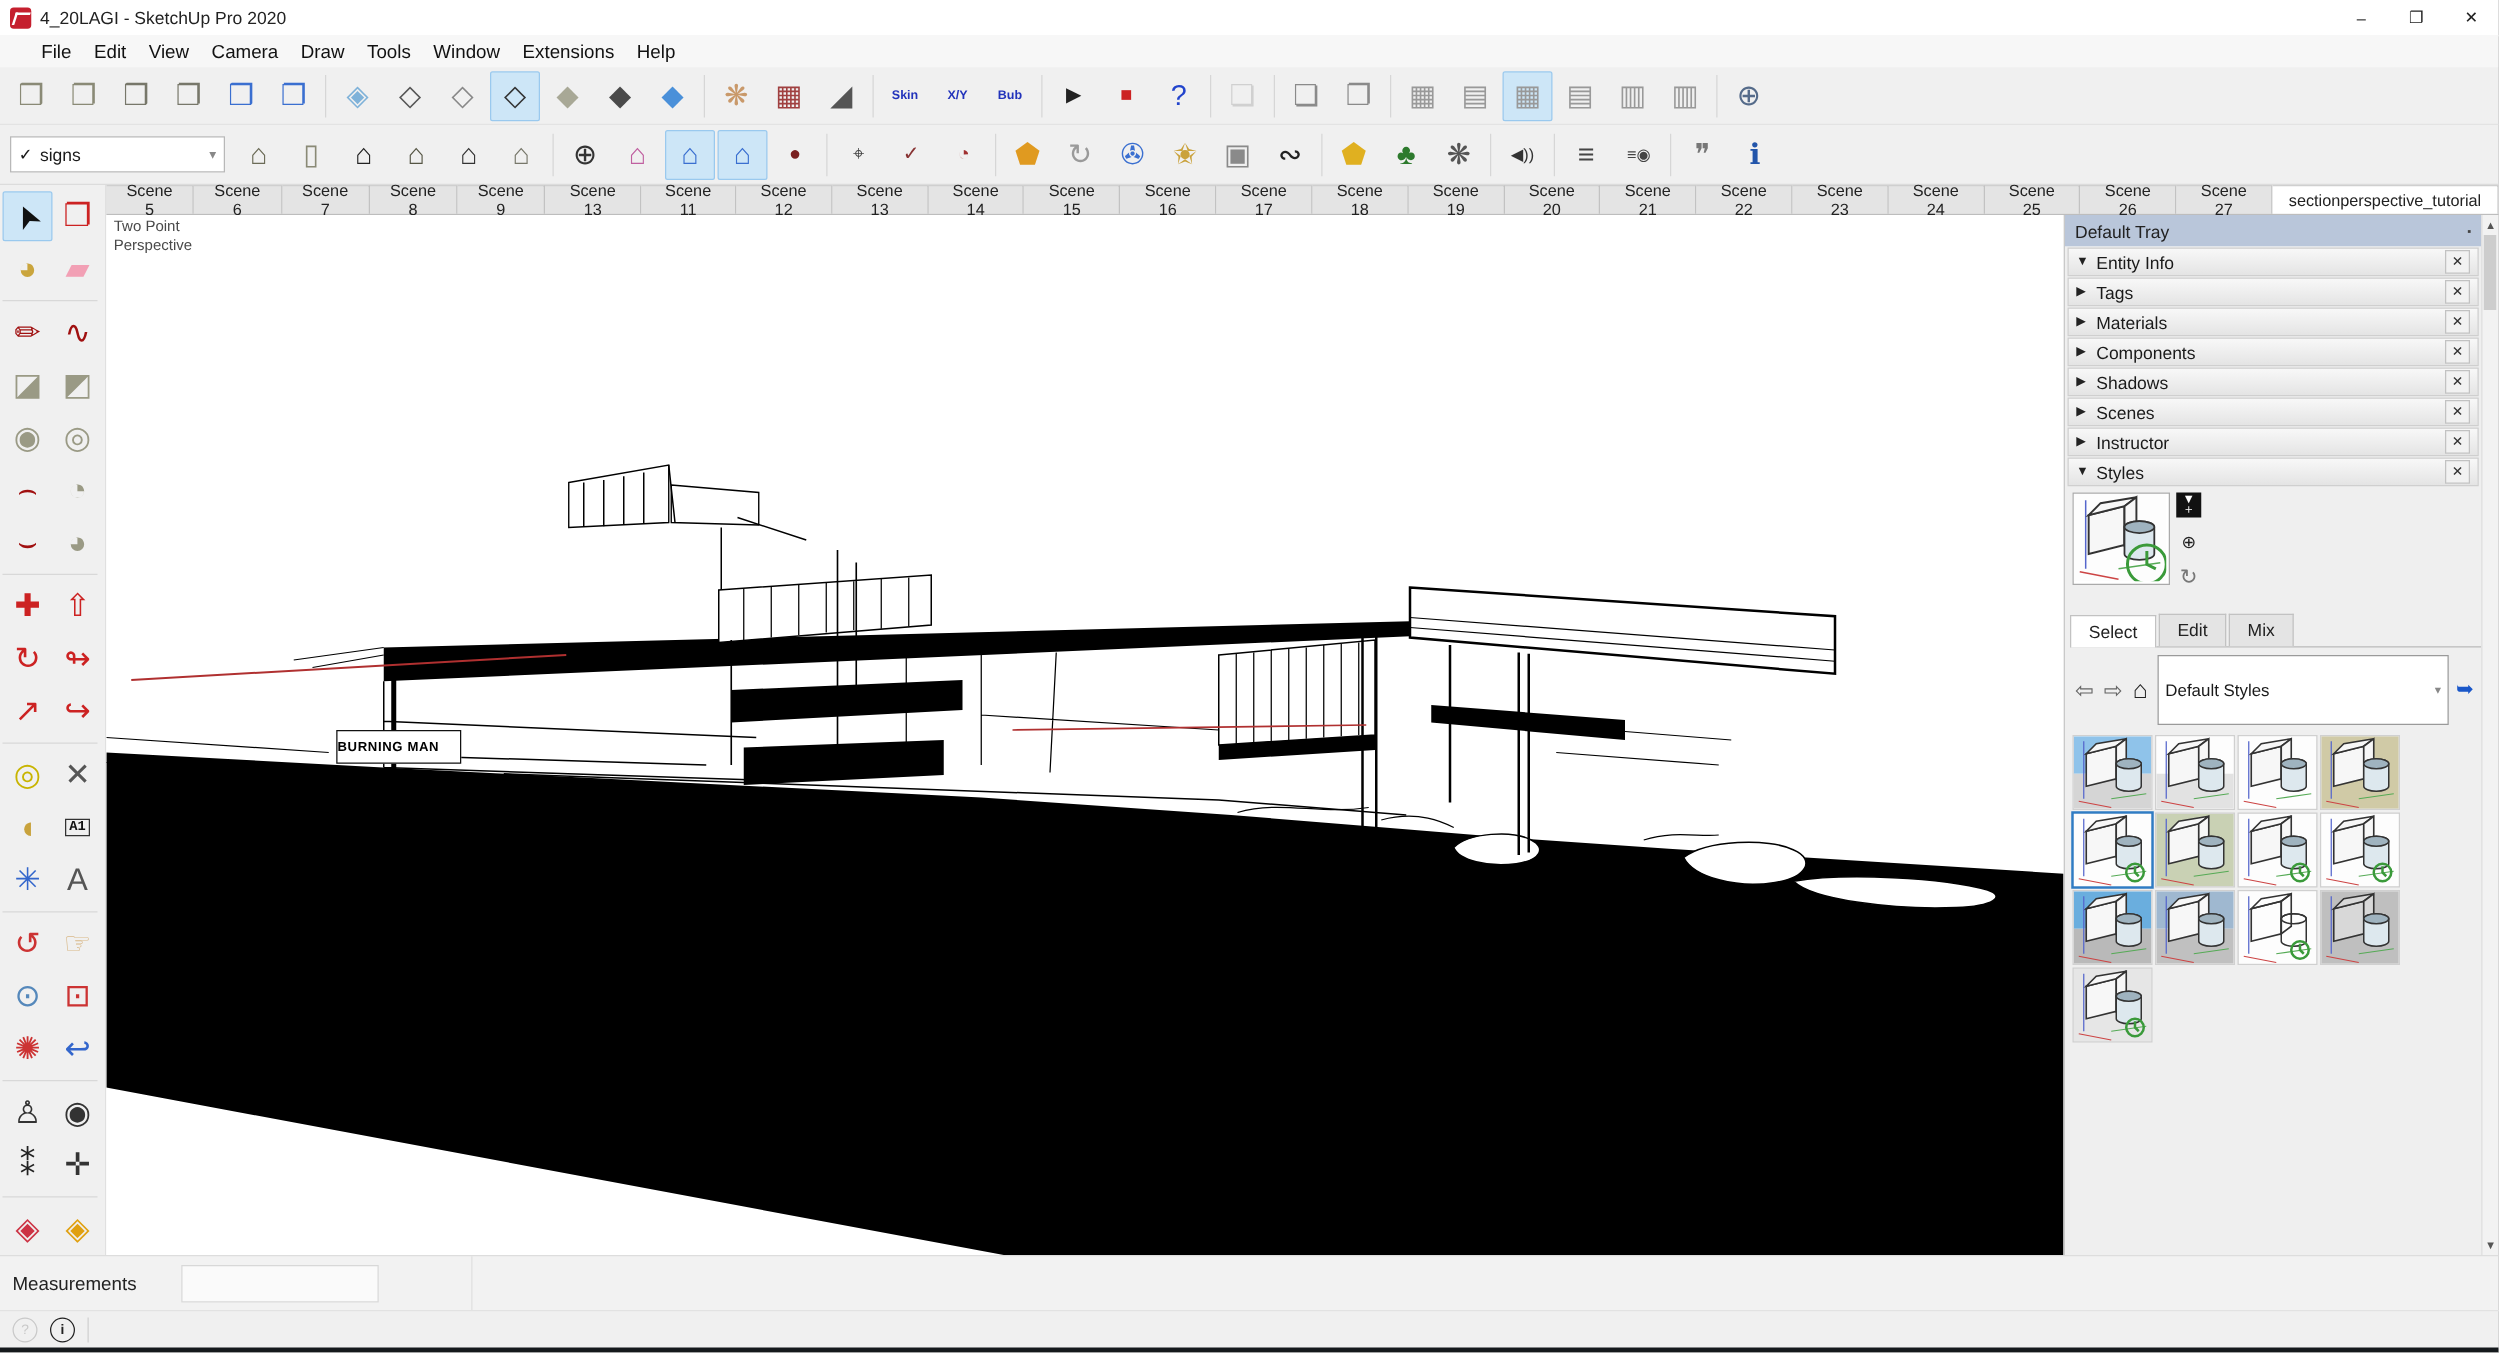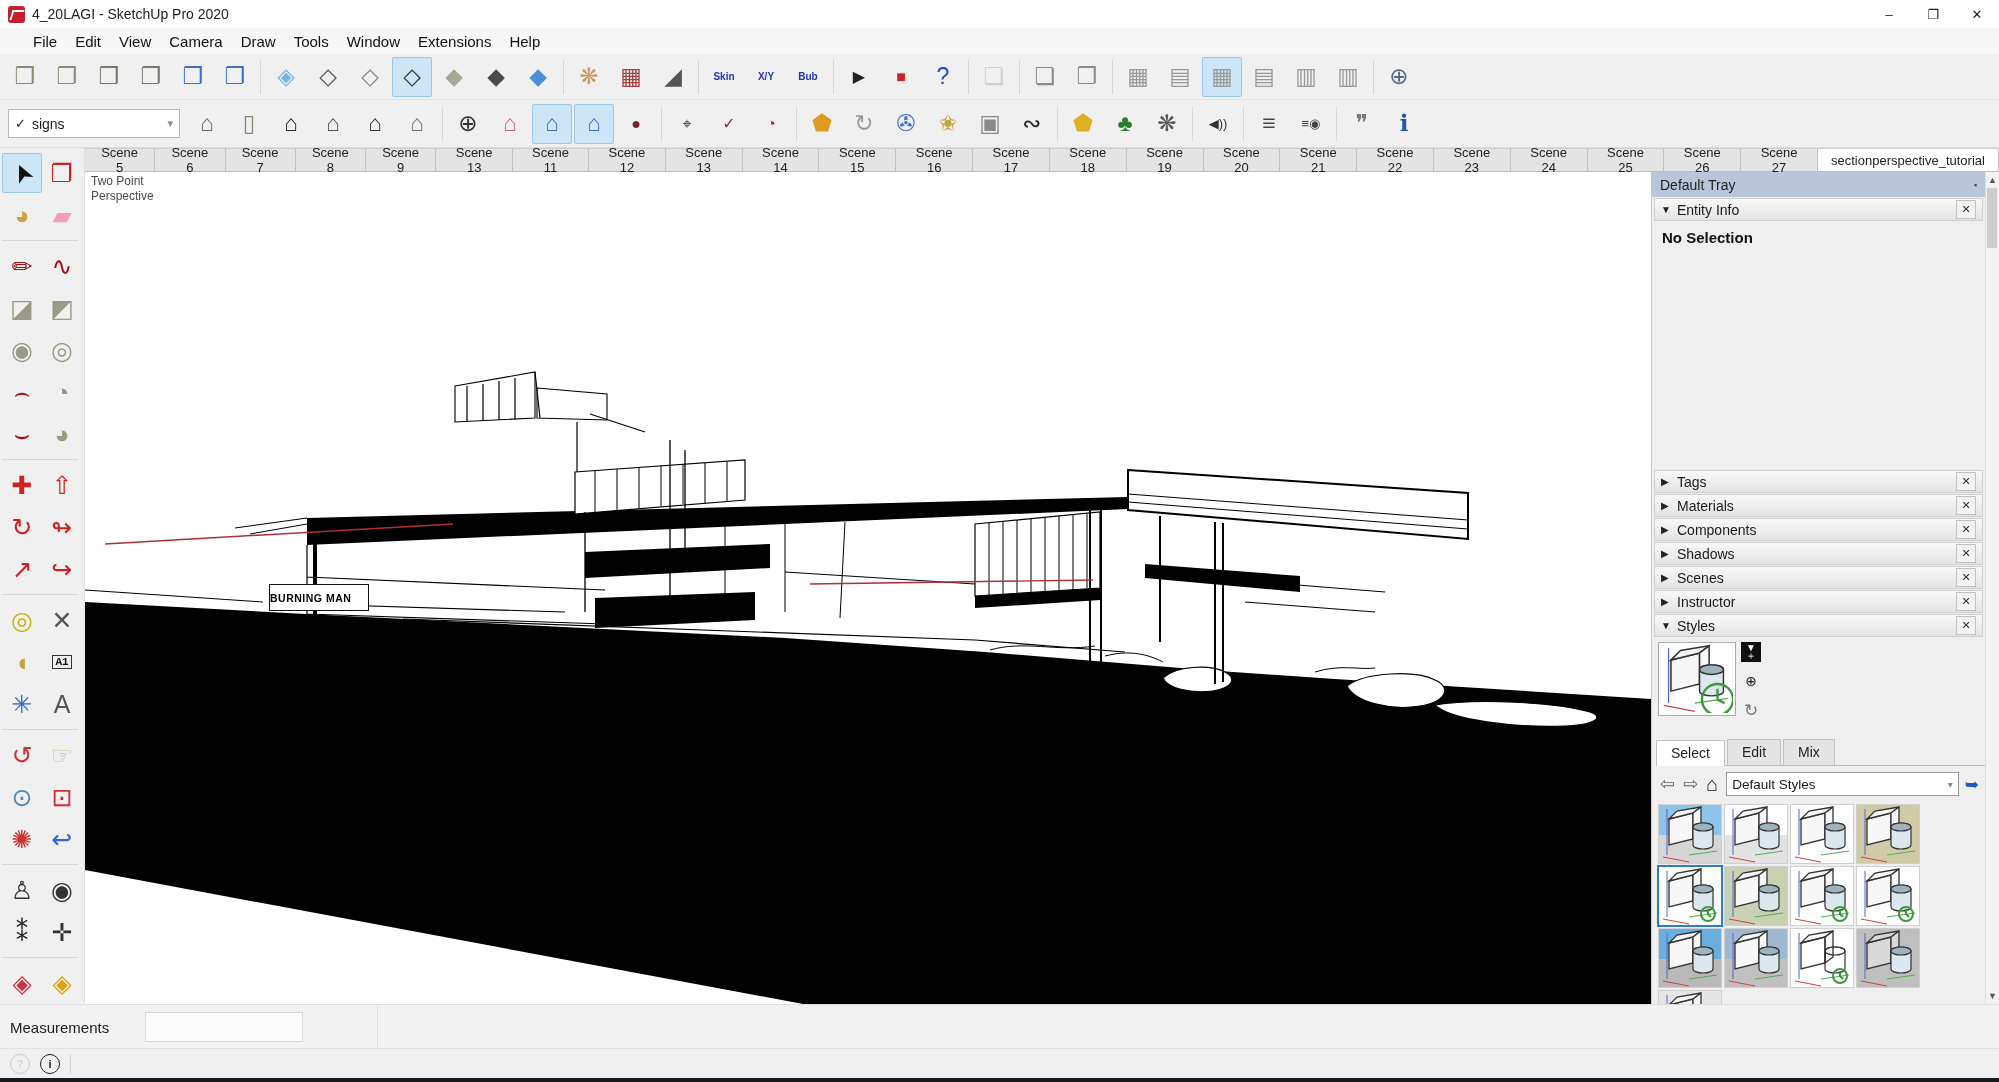--- a/index.html
+++ b/index.html
@@ -80,21 +80,21 @@
         font-size:14px;margin-bottom:9px;color:#222;}
   .sbtn.black{background:#111;color:#fff;font-size:10px;flex-direction:column;line-height:.8;}
   .style-tabs{display:flex;margin:10px 0 0 4px;border-bottom:1px solid #bbb;}
   .stab{padding:4px 14px;font-size:14px;color:#222;background:#e4e4e4;border:1px solid #c2c2c2;
         border-bottom:none;margin-right:2px;}
   .stab.active{background:#fff;position:relative;top:1px;padding-bottom:5px;}
   .style-nav{display:flex;align-items:center;padding:6px 6px 4px 8px;}
   .navg{font-size:18px;color:#666;margin-right:8px;}
   .navg.home{color:#222;}
   .nav-dd{flex:1;height:22px;border:1px solid #9a9a9a;background:#fff;display:flex;align-items:center;
-          font-size:13.5px;padding:0 5px;}
+          font-size:13.5px;padding:16px 5px;}
   .nav-dd .chev{margin-left:auto;color:#888;font-size:10px;}
   .nav-detail{font-size:17px;color:#1a57c9;margin-left:6px;}
   .thumb-grid{display:flex;flex-wrap:wrap;padding:4px 0 0 6px;}
   .thumb{width:62px;height:58px;border:1px solid #d0d0d0;margin:0 2px 2px 0;box-sizing:content-box;}
   .thumb.sel{border:2px solid #2f7cc4;margin:-1px 1px 1px -1px;}
   
   .vscroll{position:absolute;left:1985px;top:172px;width:14px;height:832px;background:#f2f2f2;
            border-left:1px solid #ddd;display:flex;flex-direction:column;align-items:center;
            justify-content:space-between;box-sizing:border-box;}
   .scr-arrow{font-size:9px;color:#555;padding:3px 0;}
@@ -560,23 +560,20 @@
     <div class="tray-header">
       <span>Default Tray</span>
       <span class="tray-pin">▪</span>
     </div>
 
     <div class="sec">
       <span class="arrow">▼</span>
       <span>Entity Info</span>
       <span class="x">✕</span>
     </div>
-    <div class="entity-body">
-      <div class="no-sel">No Selection</div>
-    </div>
 
     <div id="collapsed-sections">
         <div class="sec">
           <span class="arrow">▶</span>
           <span>Tags</span>
           <span class="x">✕</span>
         </div>
         <div class="sec">
           <span class="arrow">▶</span>
           <span>Materials</span>

